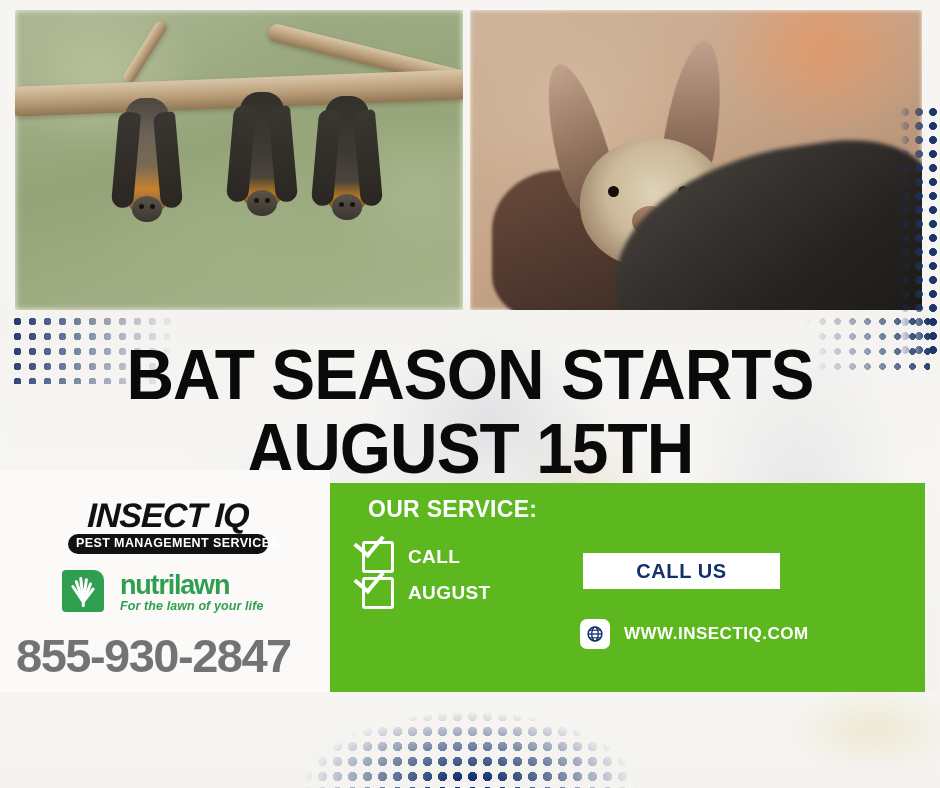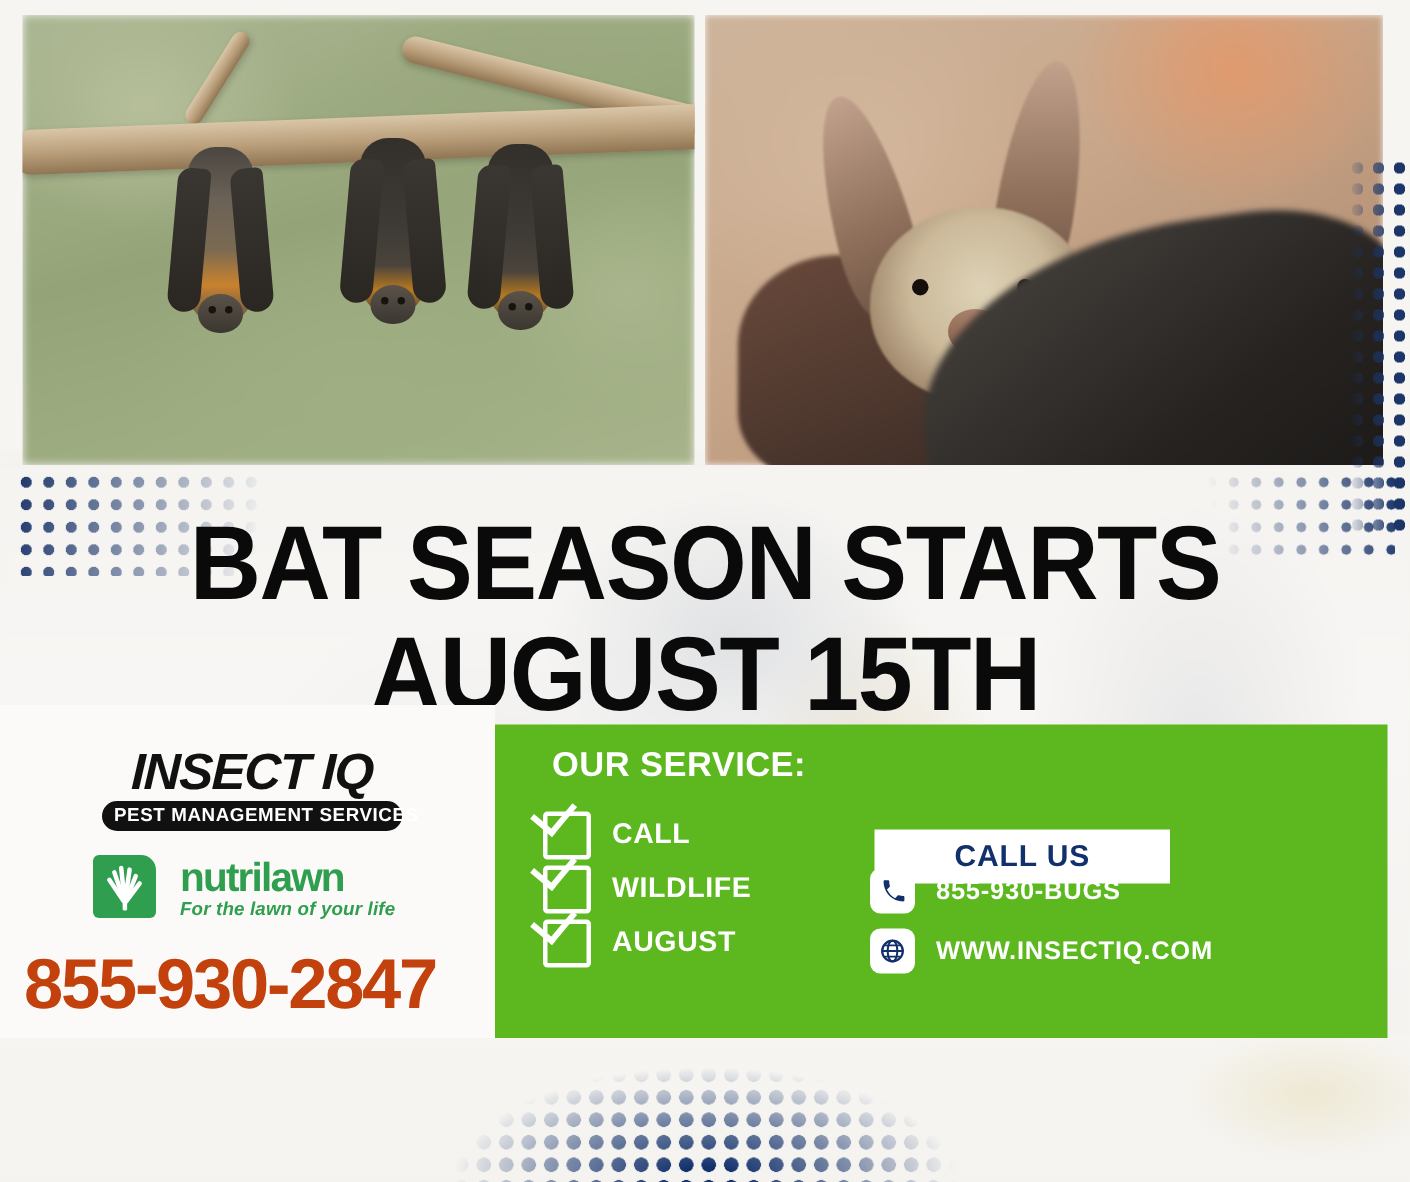--- a/index.html
+++ b/index.html
@@ -222,21 +222,21 @@
   .nl-txt{margin-left:16px;padding-top:2px;}
   .nl-word{
     font-weight:700;font-size:27px;letter-spacing:-1.2px;color:#2f9e4f;line-height:26px;
   }
   .nl-tag{
     font-style:italic;font-weight:700;font-size:12.5px;color:#2f9e4f;
     line-height:14px;margin-top:1px;letter-spacing:.1px;
   }
   .big-phone{
     position:absolute;left:16px;top:632px;
-    font-weight:700;font-size:47px;letter-spacing:-1.5px;color:#c2410c;
+    font-weight:700;font-size:47px;letter-spacing:-1.5px;color:#737373;
     line-height:47px;
   }
 
   
   .green-panel{
     position:absolute;left:330px;top:483px;width:595px;height:209px;
     background:#5cb81e;
     text-align:right;
   }
   .our-service{
@@ -360,40 +360,28 @@
   <div class="green-panel">
     <div class="our-service">OUR SERVICE:</div>
 
     <div class="svc-list">
       <div class="svc-item">
         <span class="chk"></span>
         <span class="svc-label">CALL</span>
       </div>
       <div class="svc-item">
         <span class="chk"></span>
-        <span class="svc-label">WILDLIFE</span>
-      </div>
-      <div class="svc-item">
-        <span class="chk"></span>
         <span class="svc-label">AUGUST</span>
       </div>
     </div>
 
     <div class="call-btn">
       <span class="call-btn-text">CALL US</span>
     </div>
 
-    <div class="contact-row r1">
-      <span class="badge">
-        <svg width="17" height="17" viewBox="0 0 24 24" aria-hidden="true">
-          <path fill="#12306b" d="M6.6 10.8c1.6 3.1 4.1 5.6 7.2 7.2l2.4-2.4c.3-.3.8-.4 1.2-.3 1.2.4 2.6.6 4 .6.6 0 1.1.5 1.1 1.1V20c0 .6-.5 1.1-1.1 1.1C11.3 21.1 2.9 12.7 2.9 2.3 2.9 1.7 3.4 1.2 4 1.2h3.1c.6 0 1.1.5 1.1 1.1 0 1.4.2 2.8.6 4 .1.4 0 .9-.3 1.2l-2.4 2.4z"></path>
-        </svg>
-      </span>
-      <span class="contact-text">855-930-BUGS</span>
-    </div>
 
     <div class="contact-row r2">
       <span class="badge">
         <svg width="18" height="18" viewBox="0 0 24 24" aria-hidden="true">
           <circle cx="12" cy="12" r="9.2" fill="none" stroke="#12306b" stroke-width="2"></circle>
           <ellipse cx="12" cy="12" rx="4.3" ry="9.2" fill="none" stroke="#12306b" stroke-width="1.8"></ellipse>
           <line x1="2.8" y1="12" x2="21.2" y2="12" stroke="#12306b" stroke-width="1.8"></line>
           <line x1="4.2" y1="7" x2="19.8" y2="7" stroke="#12306b" stroke-width="1.5"></line>
           <line x1="4.2" y1="17" x2="19.8" y2="17" stroke="#12306b" stroke-width="1.5"></line>
         </svg>

